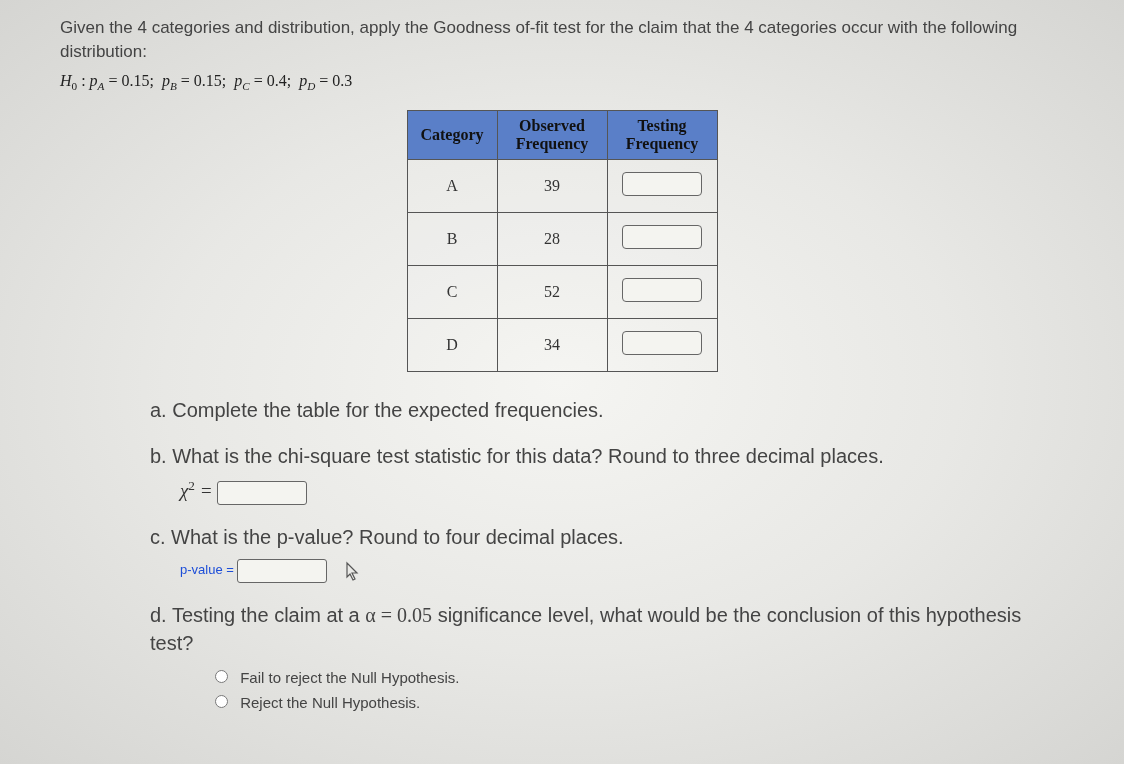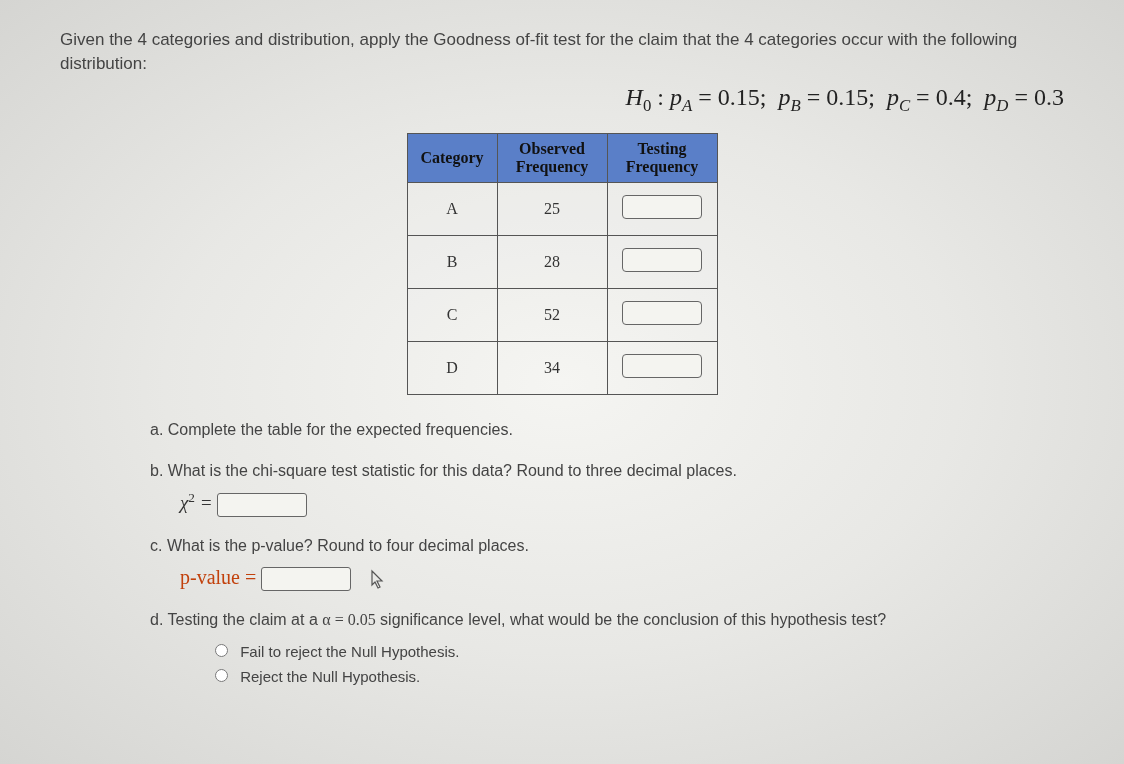--- a/index.html
+++ b/index.html
@@ -7,31 +7,31 @@
     margin: 0;
     padding: 0;
     width: 1124px;
     height: 764px;
     background: radial-gradient(ellipse at center, #f5f5f2 0%, #e8e8e5 50%, #d5d5d2 100%);
     font-family: Arial, sans-serif;
     color: #333;
     overflow: hidden;
   }
   .page {
-    padding: 28px 60px;
+    padding: 16px 60px;
   }
   .intro {
     font-size: 17px;
     color: #444;
     line-height: 1.4;
     margin-bottom: 8px;
   }
   .hypothesis {
-    text-align: right;
-    font-size: 24px;
+    text-align: left;
+    font-size: 16px;
     font-family: "Times New Roman", serif;
     margin: 8px 0 18px 0;
     color: #222;
   }
   .hypothesis .sub { font-size: 0.7em; vertical-align: sub; }
   .hypothesis .ital { font-style: italic; }
   table.freq {
     margin: 0 auto 24px auto;
     border-collapse: collapse;
     font-family: "Times New Roman", serif;
@@ -64,38 +64,38 @@
   .inputbox-md {
     display: inline-block;
     width: 90px;
     height: 24px;
     border: 1px solid #666;
     border-radius: 3px;
     background: #f4f4f0;
     vertical-align: middle;
   }
   .question {
-    font-size: 16px;
+    font-size: 20px;
     color: #444;
     margin: 18px 0 8px 90px;
     line-height: 1.4;
   }
   .question .ital { }
   .formula {
     margin: 6px 0 12px 120px;
     font-family: "Times New Roman", serif;
     font-size: 19px;
     font-style: italic;
   }
   .formula .sup { font-size: 0.7em; vertical-align: super; font-style: normal;}
   .pvalue-line {
     margin: 6px 0 0 120px;
-    font-family: Liberation Serif, serif;
-    font-size: 20px;
-    color: #c2410c;
+    font-family: Liberation Sans, sans-serif;
+    font-size: 13px;
+    color: #1d4ed8;
   }
   .cursor {
     display: inline-block;
     width: 16px;
     height: 20px;
     vertical-align: middle;
     margin-left: 14px;
   }
   .options {
     margin: 10px 0 16px 150px;
@@ -121,21 +121,21 @@
 
   <table class="freq">
     <tbody>
         <tr>
       <th>Category</th>
       <th style="max-width:110px">Observed Frequency</th>
       <th style="max-width:110px">Testing Frequency</th>
     </tr>
     <tr>
       <td>A</td>
-      <td>25</td>
+      <td>39</td>
       <td><span class="inputbox"></span></td>
     </tr>
     <tr>
       <td>B</td>
       <td>28</td>
       <td><span class="inputbox"></span></td>
     </tr>
     <tr>
       <td>C</td>
       <td>52</td>

